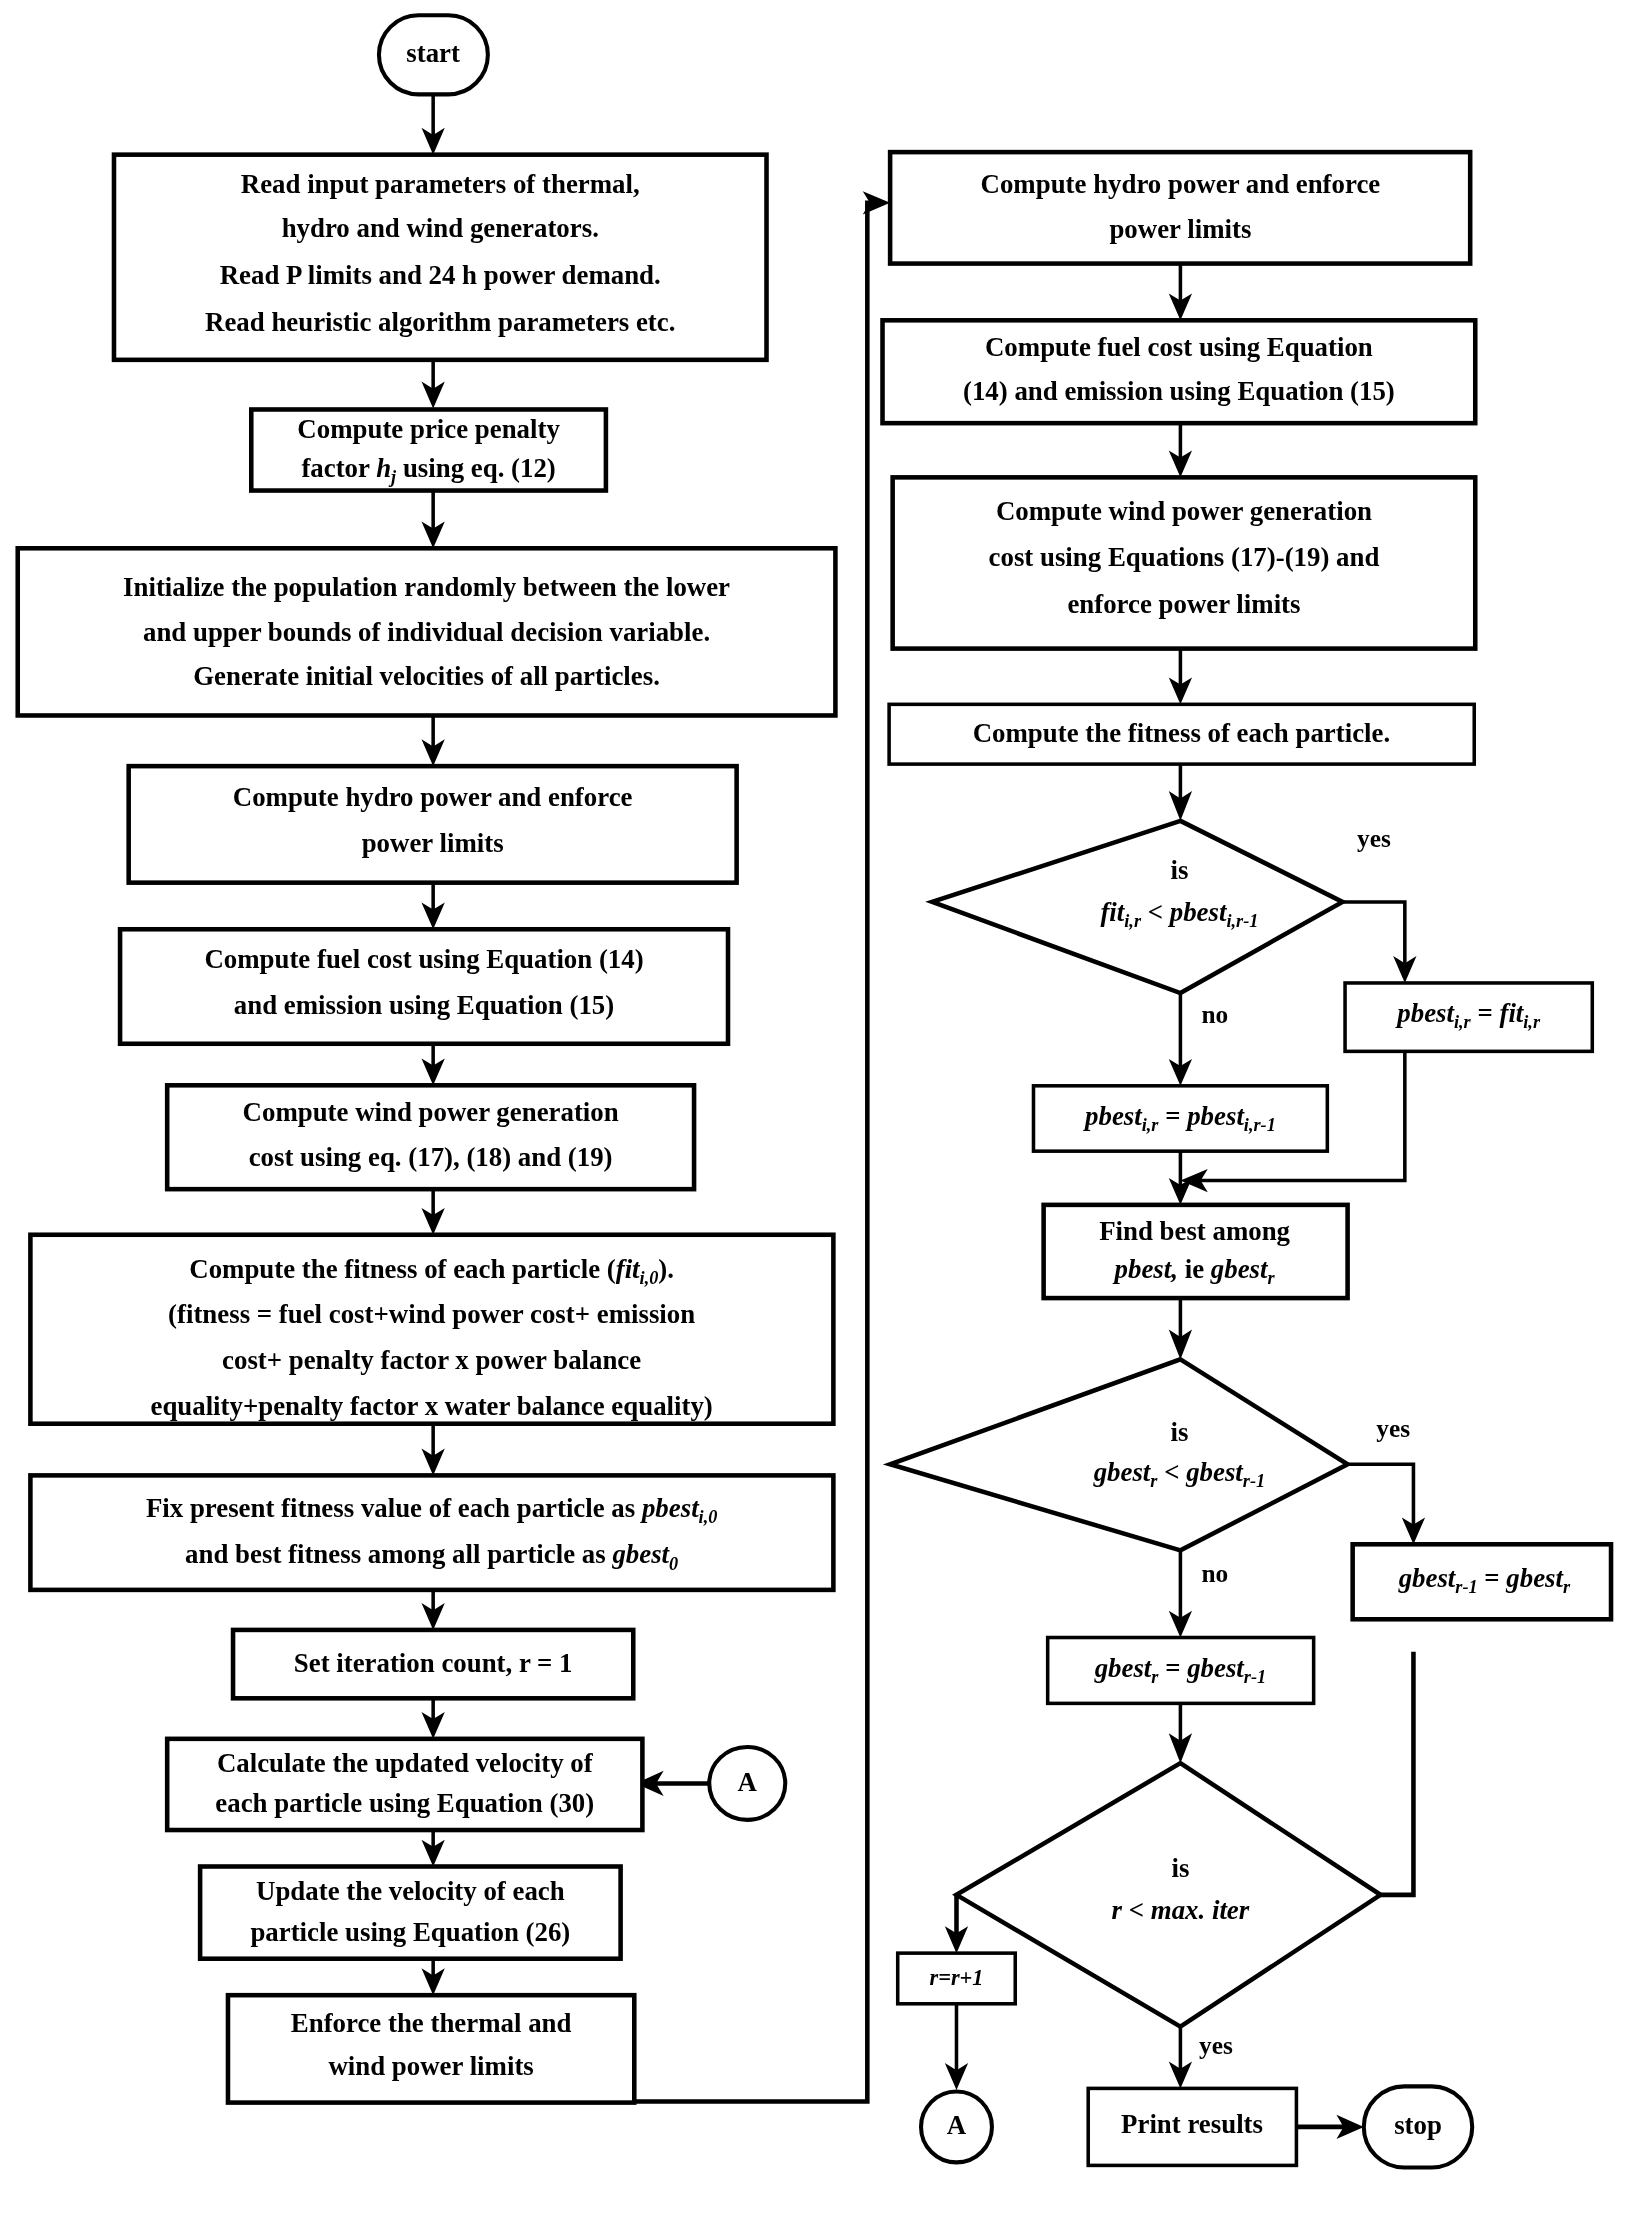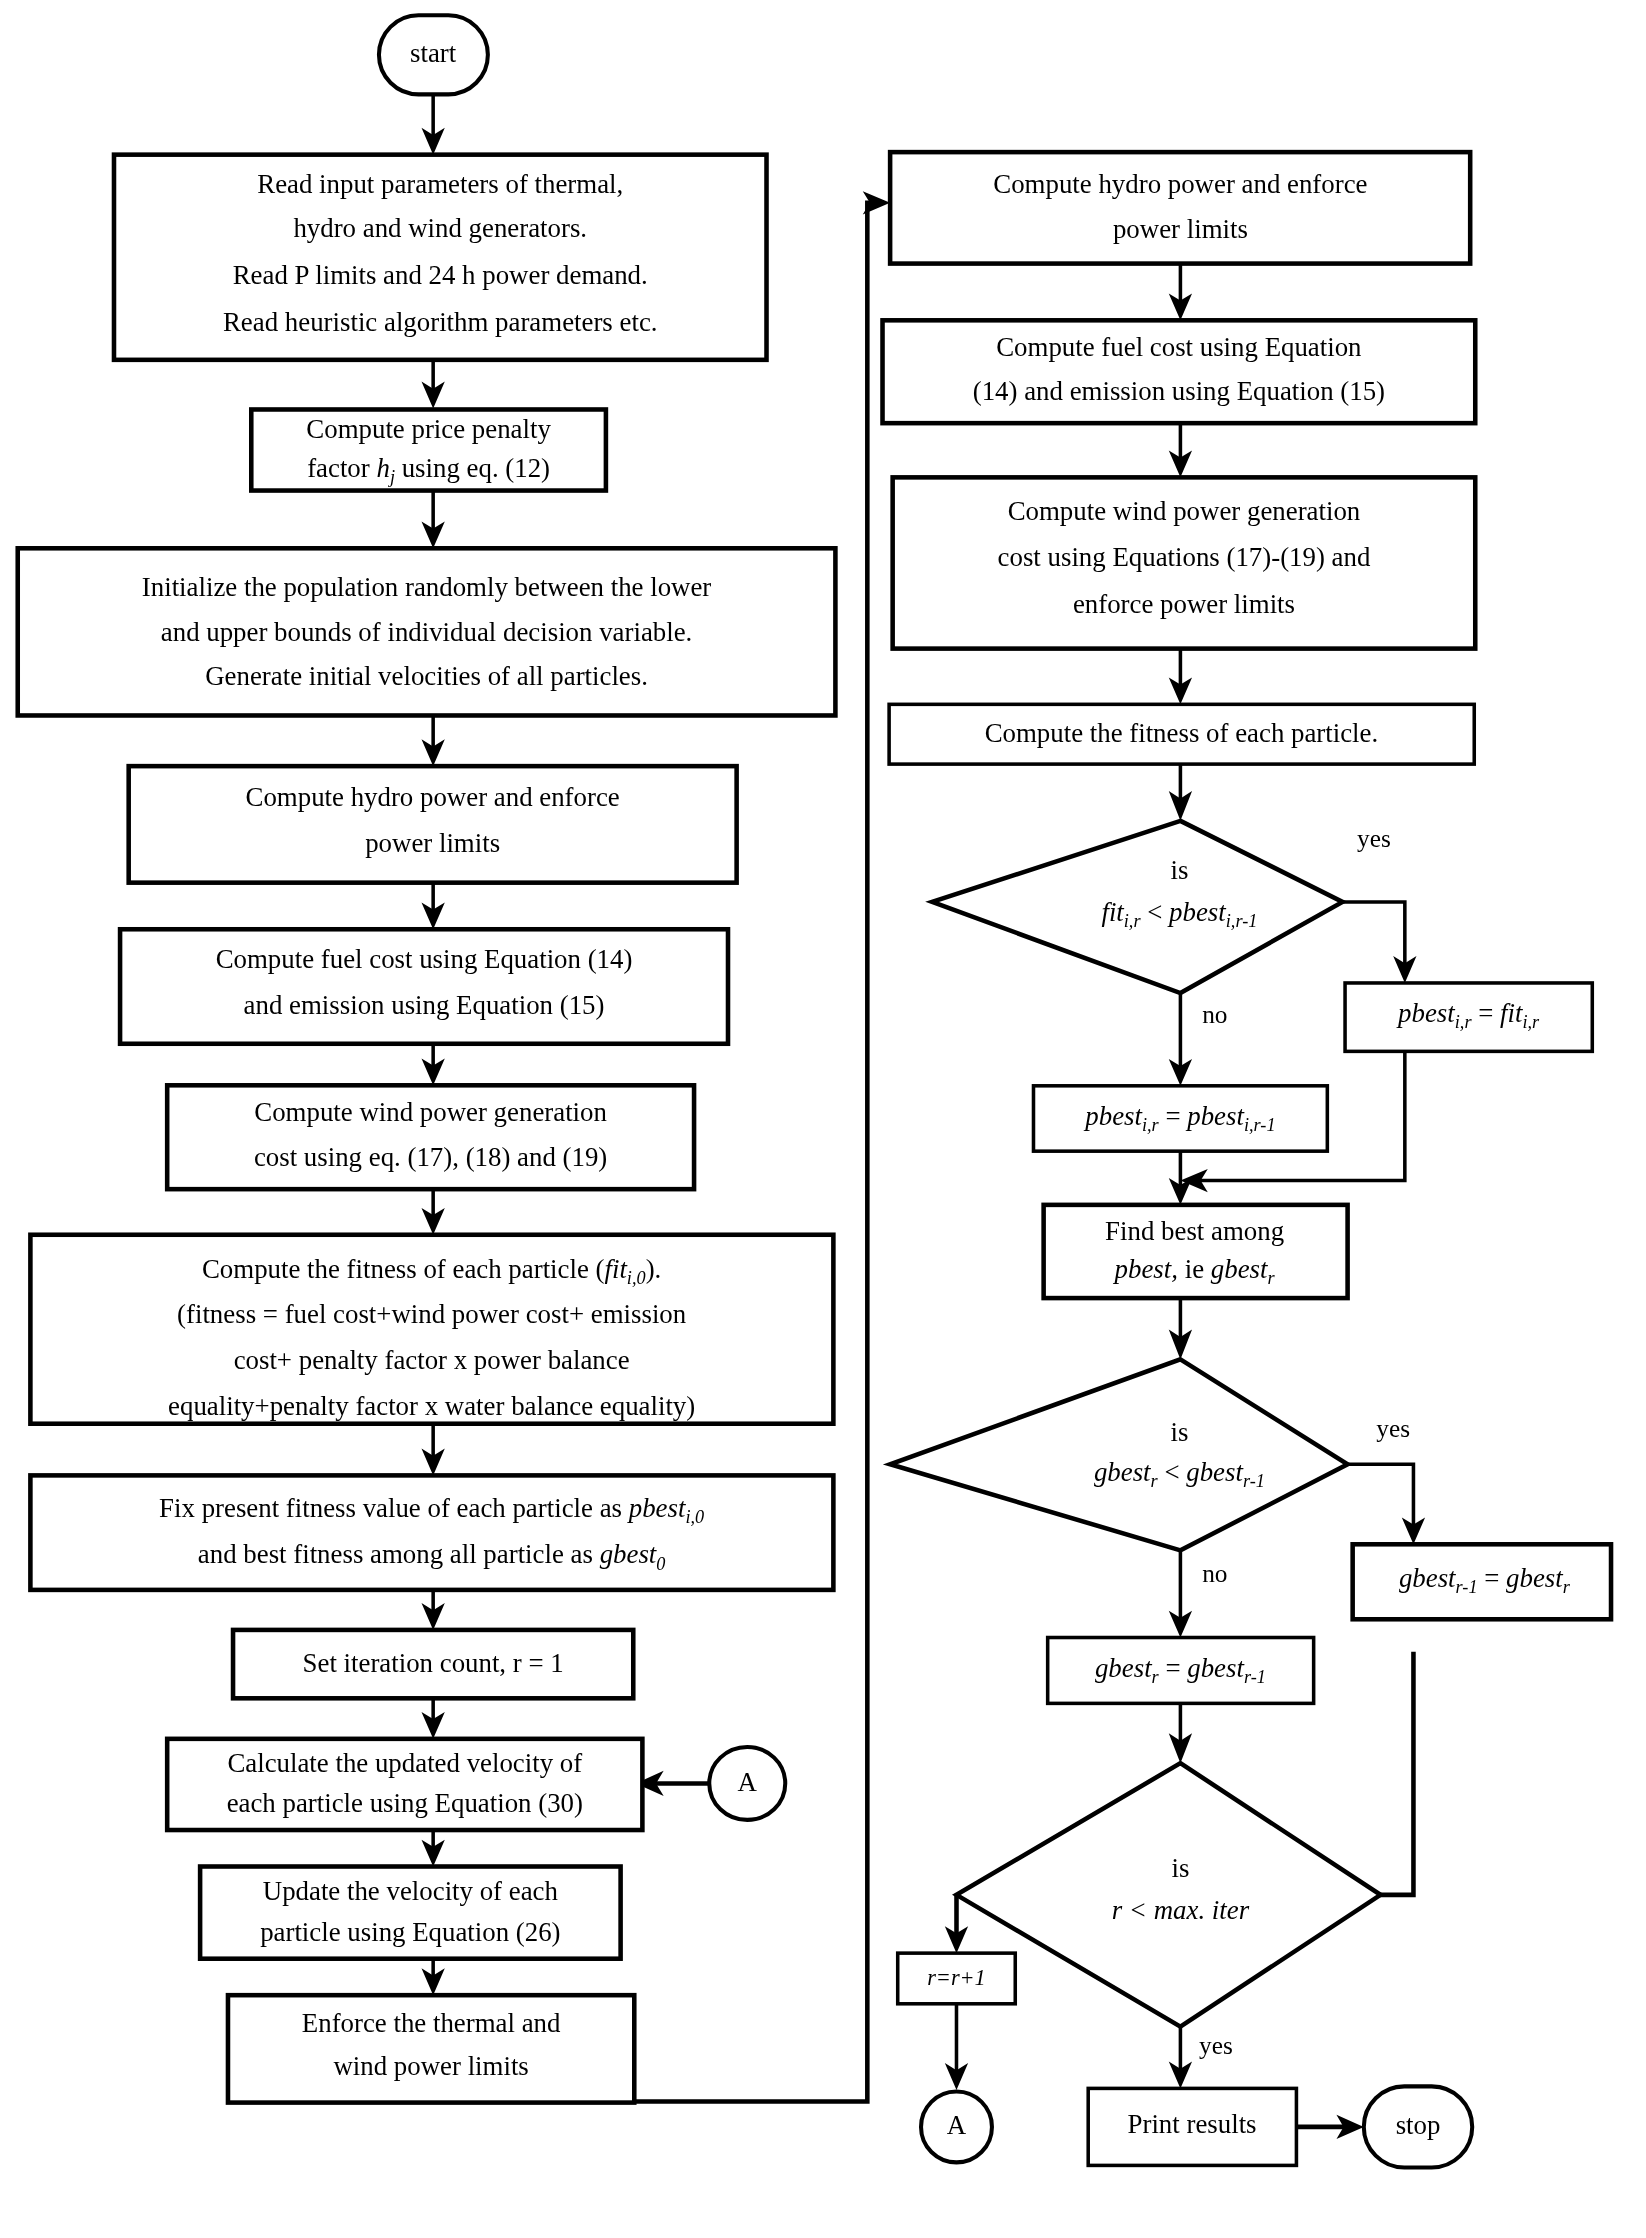--- a/index.html
+++ b/index.html
@@ -9,20 +9,21 @@
   }
   body {
     font-family: "Liberation Serif", "DejaVu Serif", serif;
   }
   #chart-root {
     position: relative;
     width: 1647px;
     height: 2239px;
     background: #ffffff;
     overflow: hidden;
+    font-weight: bold;
   }
   svg.flow {
     position: absolute;
     top: 0; left: 0;
     width: 1647px;
     height: 2239px;
   }
   .node-rect {
     fill: #ffffff;
     stroke: #000000;

